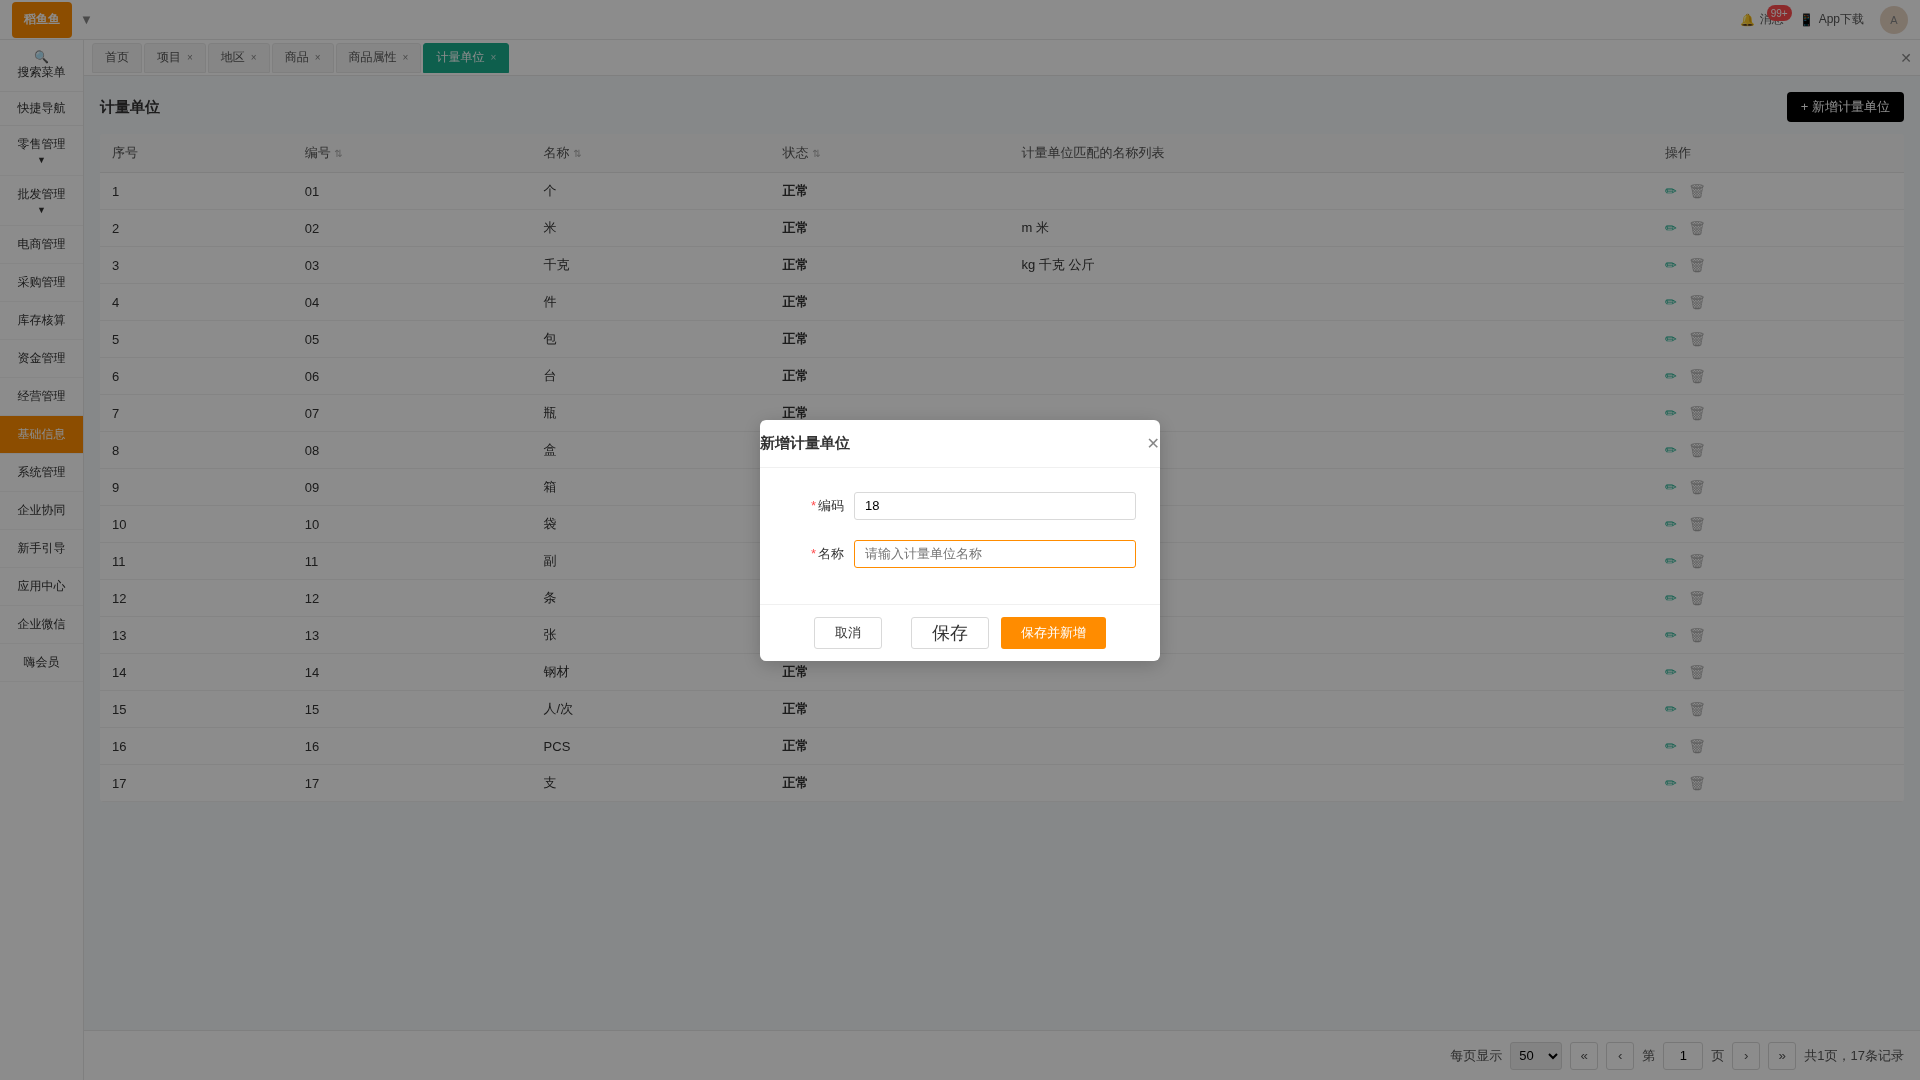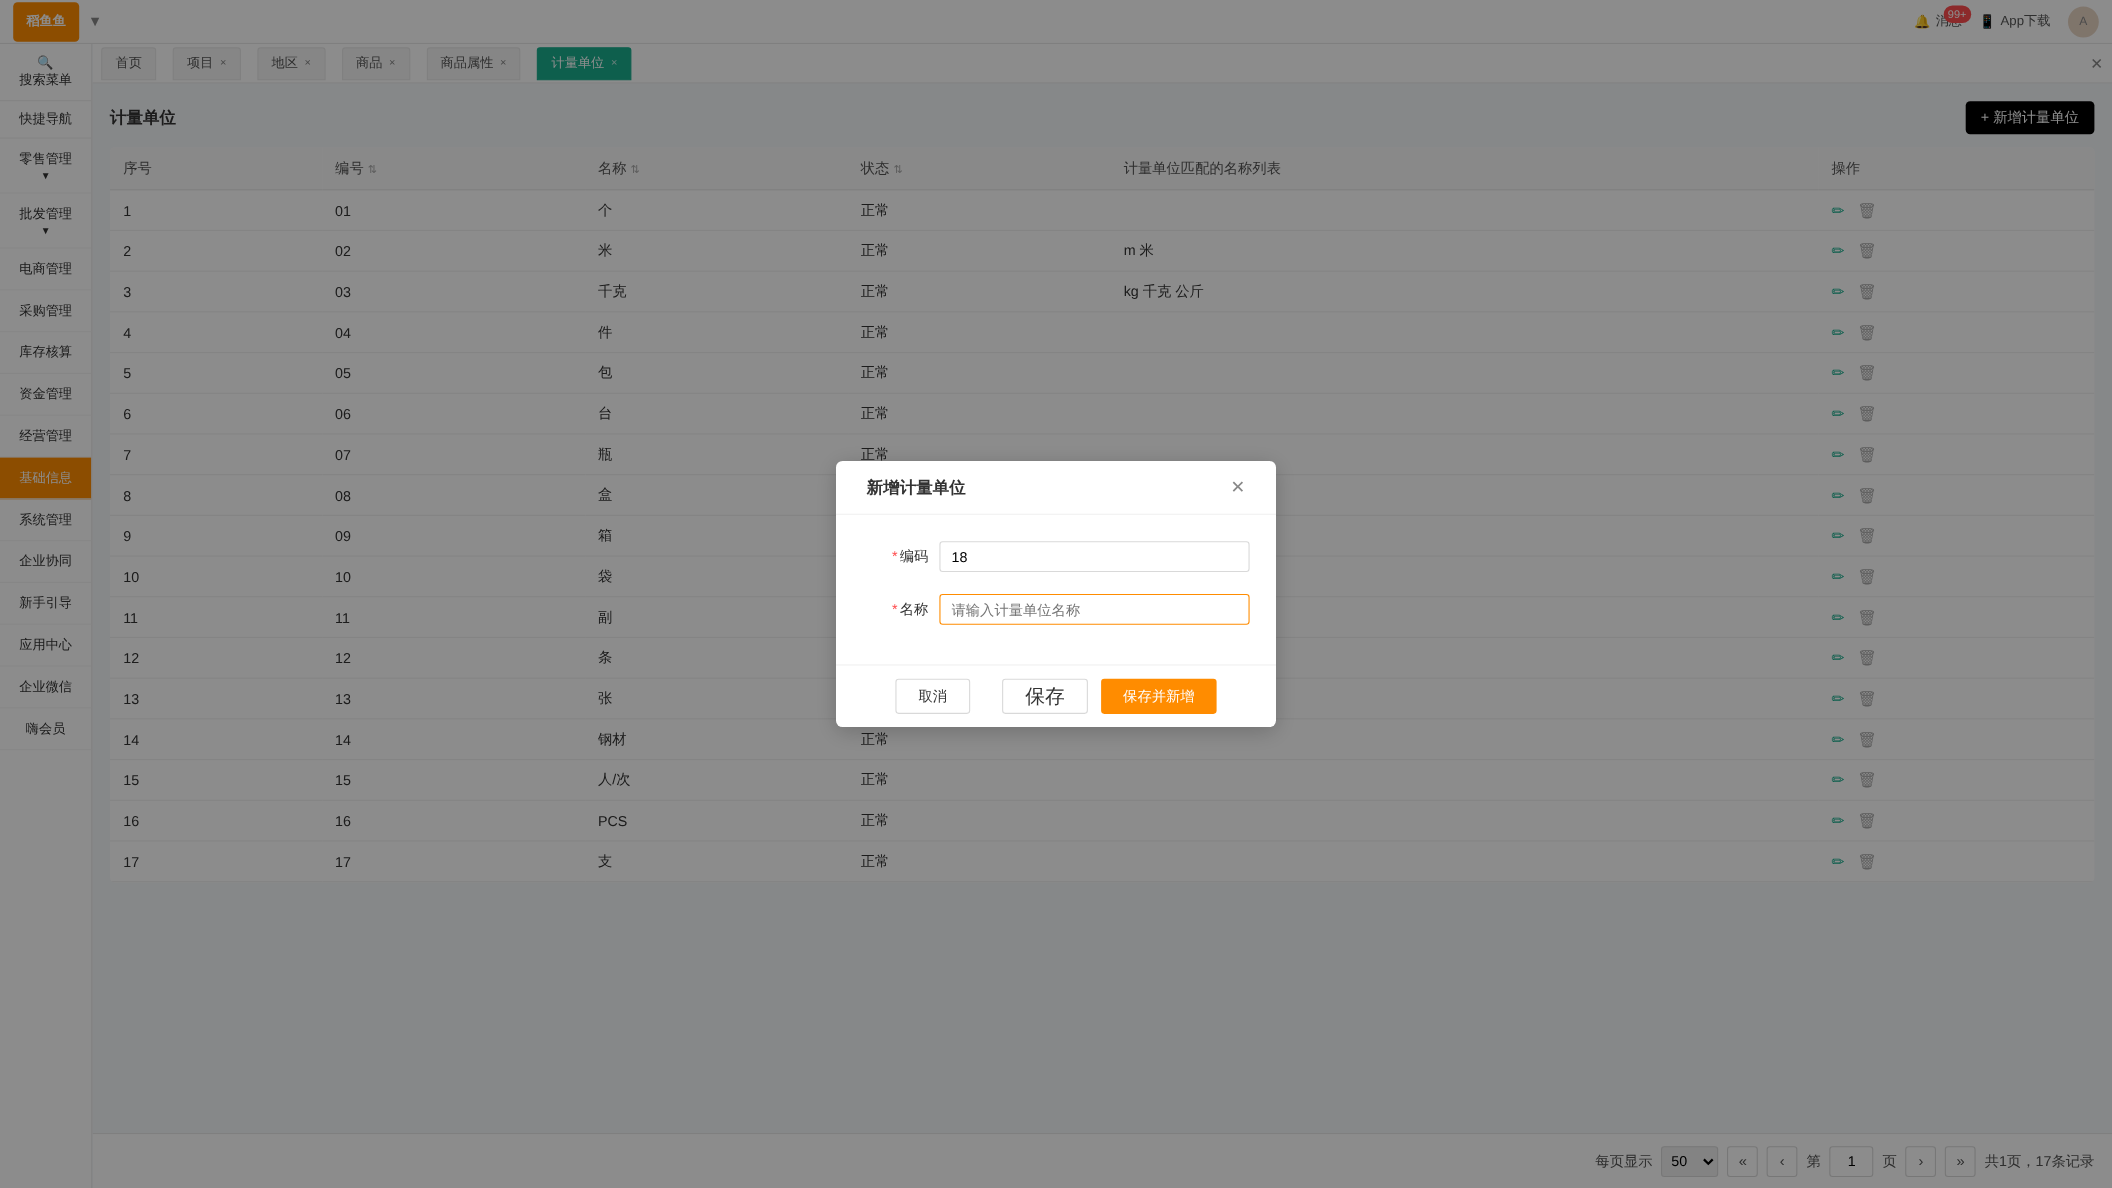--- a/index.html
+++ b/index.html
@@ -23,51 +23,51 @@
     .sidebar-search { padding: 10px 8px; font-size: 12px; color: #333; cursor: pointer; text-align: center; border-bottom: 1px solid #f0f0f0; }
     .sidebar-nav { padding: 8px 0; font-size: 12px; color: #333; cursor: pointer; text-align: center; border-bottom: 1px solid #f0f0f0; }
     .sidebar-item { padding: 10px 4px; font-size: 12px; color: #333; cursor: pointer; text-align: center; border-bottom: 1px solid #f5f5f5; }
     .sidebar-item.active { background: #ff8c00; color: #fff; }
     .sidebar-item.has-arrow { display: flex; align-items: center; justify-content: center; gap: 2px; flex-direction: column; }
 
     
     .content-area { flex: 1; display: flex; flex-direction: column; overflow: hidden; }
 
     
-    .tab-bar { height: 36px; background: #fff; border-bottom: 1px solid #e8e8e8; display: flex; align-items: center; padding: 0 8px; gap: 15px; }
+    .tab-bar { height: 36px; background: #fff; border-bottom: 1px solid #e8e8e8; display: flex; align-items: center; padding: 0 8px; gap: 2px; }
     .tab-item { height: 30px; padding: 0 12px; border: 1px solid #e8e8e8; border-radius: 3px 3px 0 0; display: flex; align-items: center; gap: 6px; font-size: 12px; cursor: pointer; background: #f5f5f5; color: #555; }
     .tab-item.active { background: #1aad8d; color: #fff; border-color: #1aad8d; }
     .tab-close { font-size: 10px; cursor: pointer; opacity: 0.7; }
     .tab-bar-close { margin-left: auto; cursor: pointer; color: #888; font-size: 14px; }
 
     
     .page-content { flex: 1; padding: 16px; overflow-y: auto; background: #f5f7f9; position: relative; }
     .page-title-bar { display: flex; align-items: center; justify-content: space-between; margin-bottom: 12px; }
     .page-title { font-size: 15px; font-weight: bold; color: #333; }
     .add-btn { background: #000000; color: #fff; border: none; border-radius: 4px; padding: 6px 14px; font-size: 13px; cursor: pointer; }
 
     
     .data-table { width: 100%; border-collapse: collapse; background: #fff; border-radius: 4px; overflow: hidden; }
     .data-table th { background: #f9f9f9; padding: 10px 12px; text-align: left; font-weight: normal; color: #555; border-bottom: 1px solid #e8e8e8; font-size: 13px; }
     .data-table td { padding: 9px 12px; border-bottom: 1px solid #f0f0f0; color: #333; font-size: 13px; }
     .sort-icon { font-size: 10px; color: #aaa; cursor: pointer; }
-    .status-normal { color: #52c41a; }
+    .status-normal { color: #52c41a; font-weight: bold; }
     .action-edit { color: #1aad8d; cursor: pointer; font-size: 14px; margin-right: 8px; }
     .action-delete { color: #aaa; cursor: pointer; font-size: 14px; }
 
     
     .pagination-bar { height: 50px; background: #fff; border-top: 1px solid #e8e8e8; display: flex; align-items: center; justify-content: flex-end; padding: 0 16px; gap: 8px; font-size: 13px; color: #555; }
     .page-btn { width: 28px; height: 28px; border: 1px solid #d9d9d9; border-radius: 3px; display: flex; align-items: center; justify-content: center; cursor: pointer; color: #555; background: #fff; }
     .page-input { width: 40px; height: 28px; border: 1px solid #d9d9d9; border-radius: 3px; text-align: center; font-size: 13px; }
     .page-select { height: 28px; border: 1px solid #d9d9d9; border-radius: 3px; font-size: 13px; padding: 0 4px; }
 
     
     .modal-overlay { position: fixed; top: 0; left: 0; width: 100%; height: 100%; background: rgba(0,0,0,0.45); z-index: 1000; display: flex; align-items: center; justify-content: center; }
     .modal-box { background: #fff; border-radius: 6px; width: 400px; box-shadow: 0 4px 20px rgba(0,0,0,0.2); overflow: hidden; }
-    .modal-header { padding: 14px 28px; border-bottom: 1px solid #f0f0f0; display: flex; align-items: center; justify-content: space-between; }
+    .modal-header { padding: 14px 0; border-bottom: 1px solid #f0f0f0; display: flex; align-items: center; justify-content: space-between; }
     .modal-title { font-size: 15px; font-weight: bold; color: #333; }
     .modal-close { cursor: pointer; color: #888; font-size: 16px; }
     .modal-body { padding: 24px 24px 16px; }
     .form-row { display: flex; align-items: center; margin-bottom: 20px; }
     .form-label { width: 60px; text-align: right; margin-right: 10px; color: #333; font-size: 13px; }
     .form-label.required::before { content: '*'; color: #ff4d4f; margin-right: 2px; }
     .form-input { flex: 1; height: 28px; border: 1px solid #d9d9d9; border-radius: 3px; padding: 0 10px; font-size: 13px; outline: none; }
     .form-input.name-input { border-color: #ff8c00; }
     .modal-footer { padding: 12px 0; border-top: 1px solid #f0f0f0; display: flex; align-items: center; justify-content: center; gap: 12px; }
     .btn-cancel { height: 32px; padding: 0 20px; border: 1px solid #d9d9d9; border-radius: 3px; background: #fff; color: #333; cursor: pointer; font-size: 13px; }

